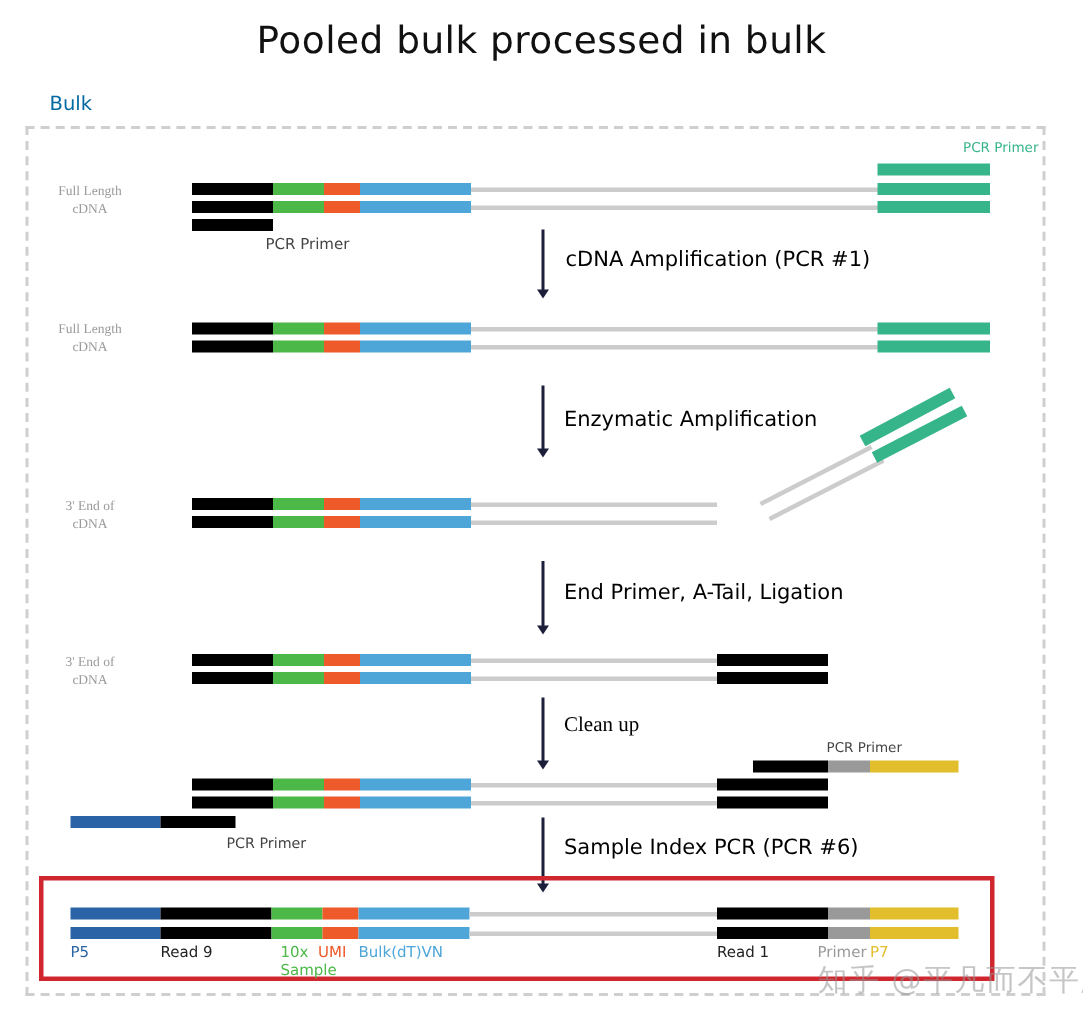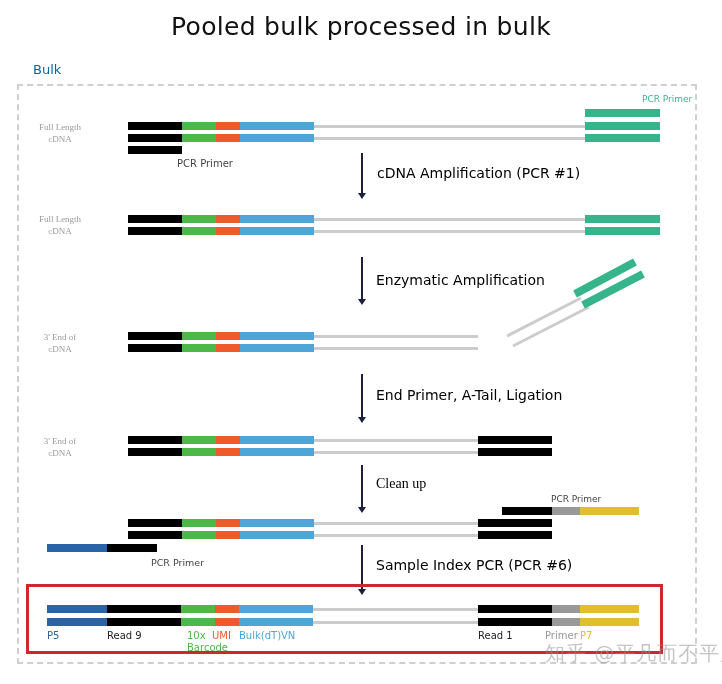--- a/index.html
+++ b/index.html
@@ -183,21 +183,21 @@
   <div class="line" style="left:313px; top:621px; width:165px;"></div>
   <div class="seg" style="left:478px; top:618px; width:74px; background:#000;"></div>
   <div class="seg" style="left:552px; top:618px; width:28px; background:#999;"></div>
   <div class="seg" style="left:580px; top:618px; width:59px; background:#e3be2c;"></div>
 </div>
 
 <div class="abs legend" style="left:47px; top:630px; width:60px; color:#2a64a6;">P5</div>
 <div class="abs legend" style="left:107px; top:630px; width:74px; color:#222;">Read 9</div>
 <div class="abs legend" style="left:172px; top:630px; width:52px; color:#4cb848; line-height:12px;margin-left:15px;">
   <div>10x</div>
-  <div>Barcode</div>
+  <div>Sample</div>
 </div>
 <div class="abs legend" style="left:212px; top:630px; width:30px; color:#ee5a2a;">UMI</div>
 <div class="abs legend" style="left:239px; top:630px; width:74px; color:#4ea6d8;">Bulk(dT)VN</div>
 <div class="abs legend" style="left:478px; top:630px; width:74px; color:#222;">Read 1</div>
 <div class="abs legend" style="left:545px; top:630px; width:42px; color:#999;">Primer</div>
 <div class="abs legend" style="left:580px; top:630px; width:59px; color:#e3be2c;">P7</div>
 
 <div class="abs watermark">知乎 @平凡而不平庸1</div>
 
 </body></html>

